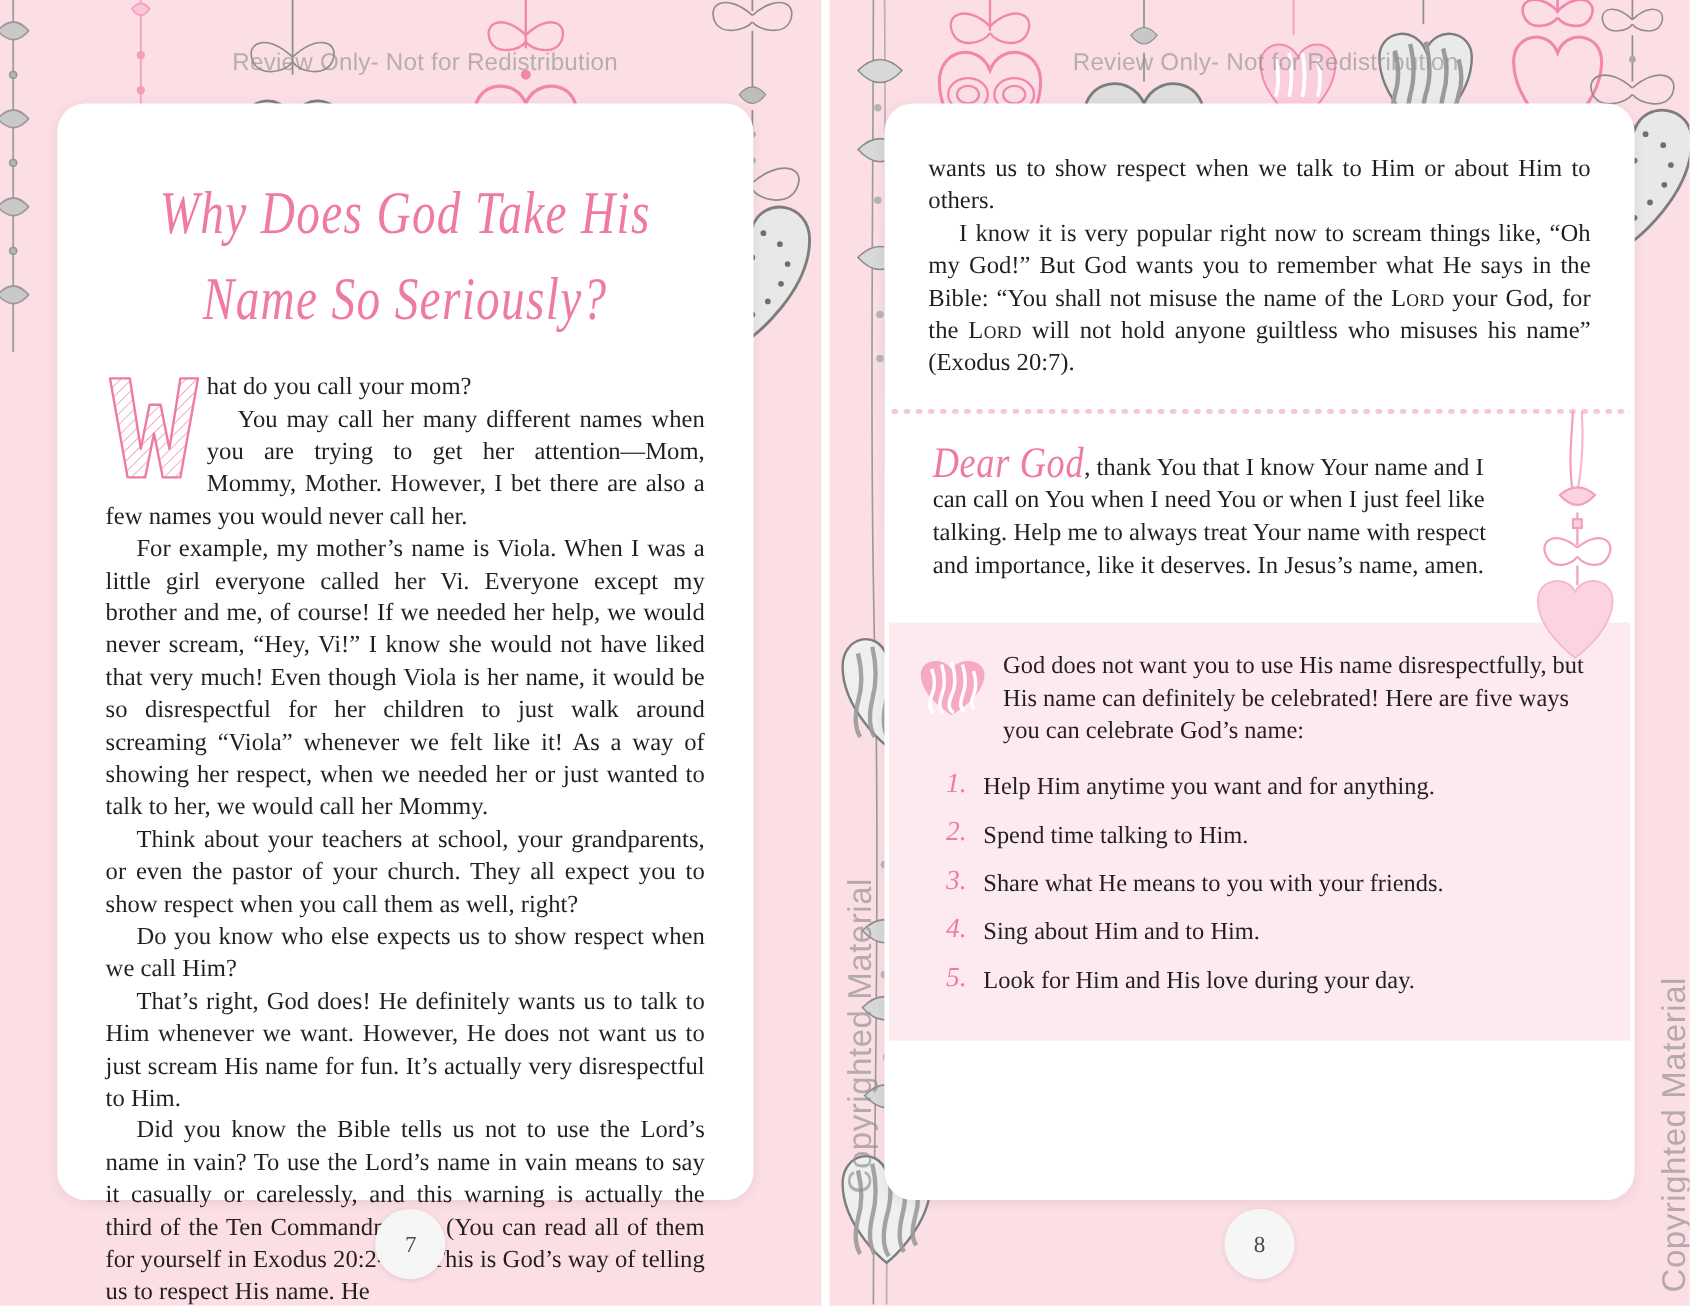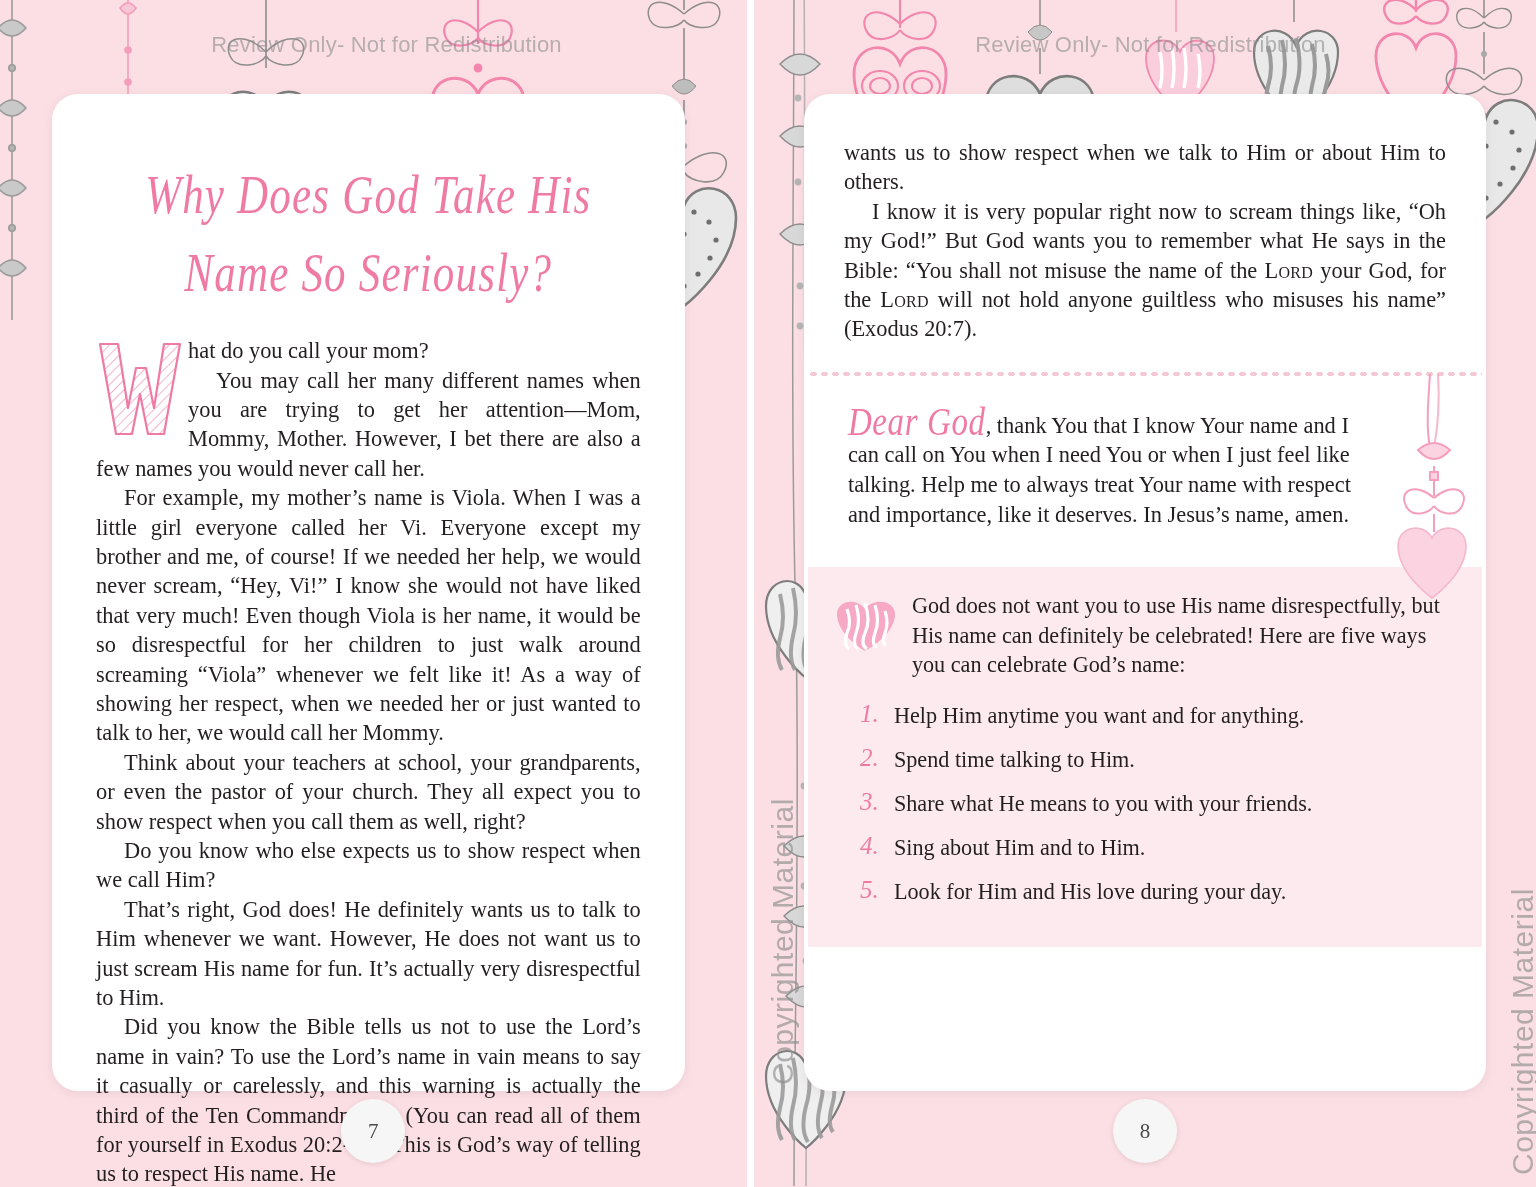--- a/index.html
+++ b/index.html
@@ -44,21 +44,21 @@
     border-radius: 26px;
     box-shadow: 0 2px 10px rgba(150,110,120,.13);
     z-index: 10;
   }
   .page.left .paper  { left: 52px; right: 62px; top: 94px; bottom: 96px; }
   .page.right .paper { left: 50px; right: 50px; top: 94px; bottom: 96px; }
 
   
   .wm-top {
     position: absolute;
-    top: 32px;
+    top: 44px;
     width: 100%;
     text-align: center;
     font-family: "Liberation Sans", sans-serif;
     font-size: 22px;
     color: #8f8f8f;
     opacity: .62;
     letter-spacing: .2px;
     z-index: 25;
     pointer-events: none;
   }

